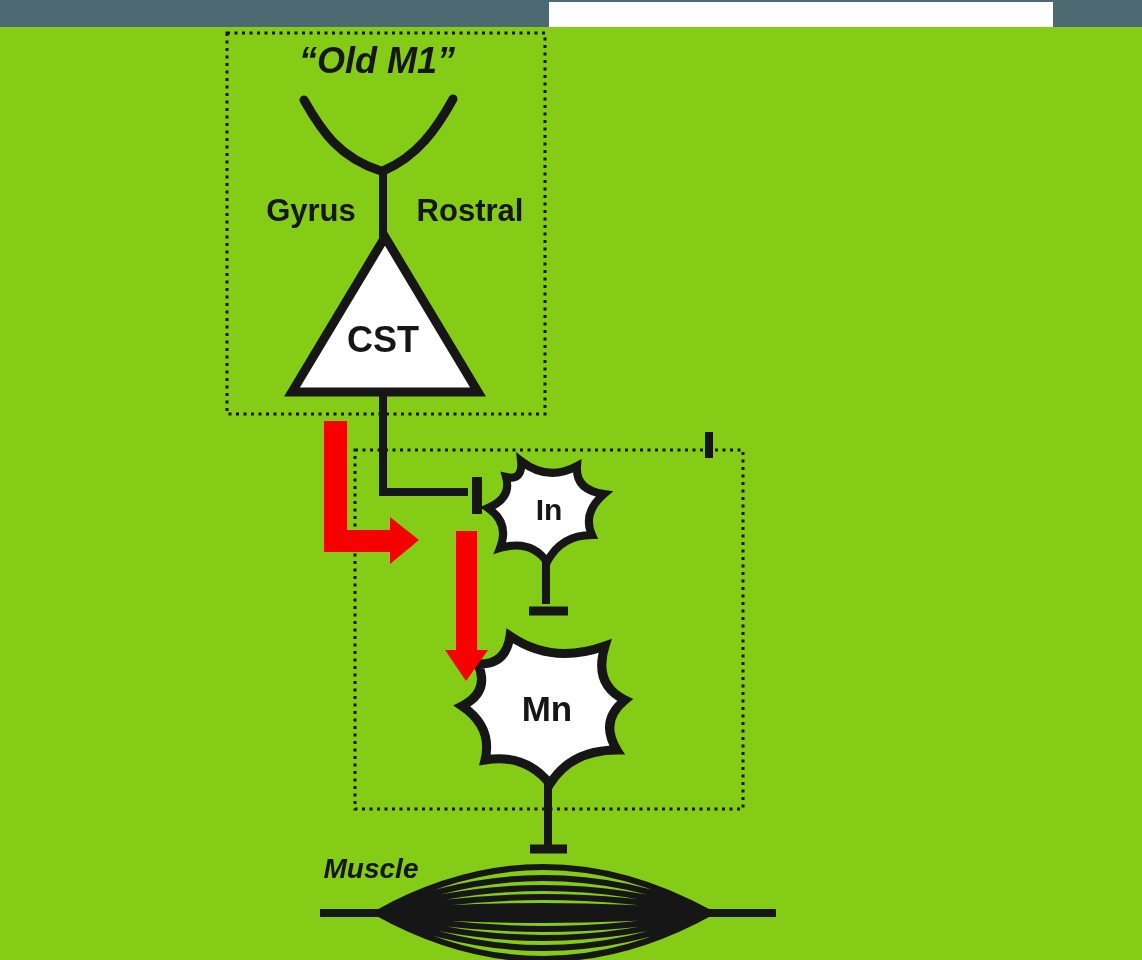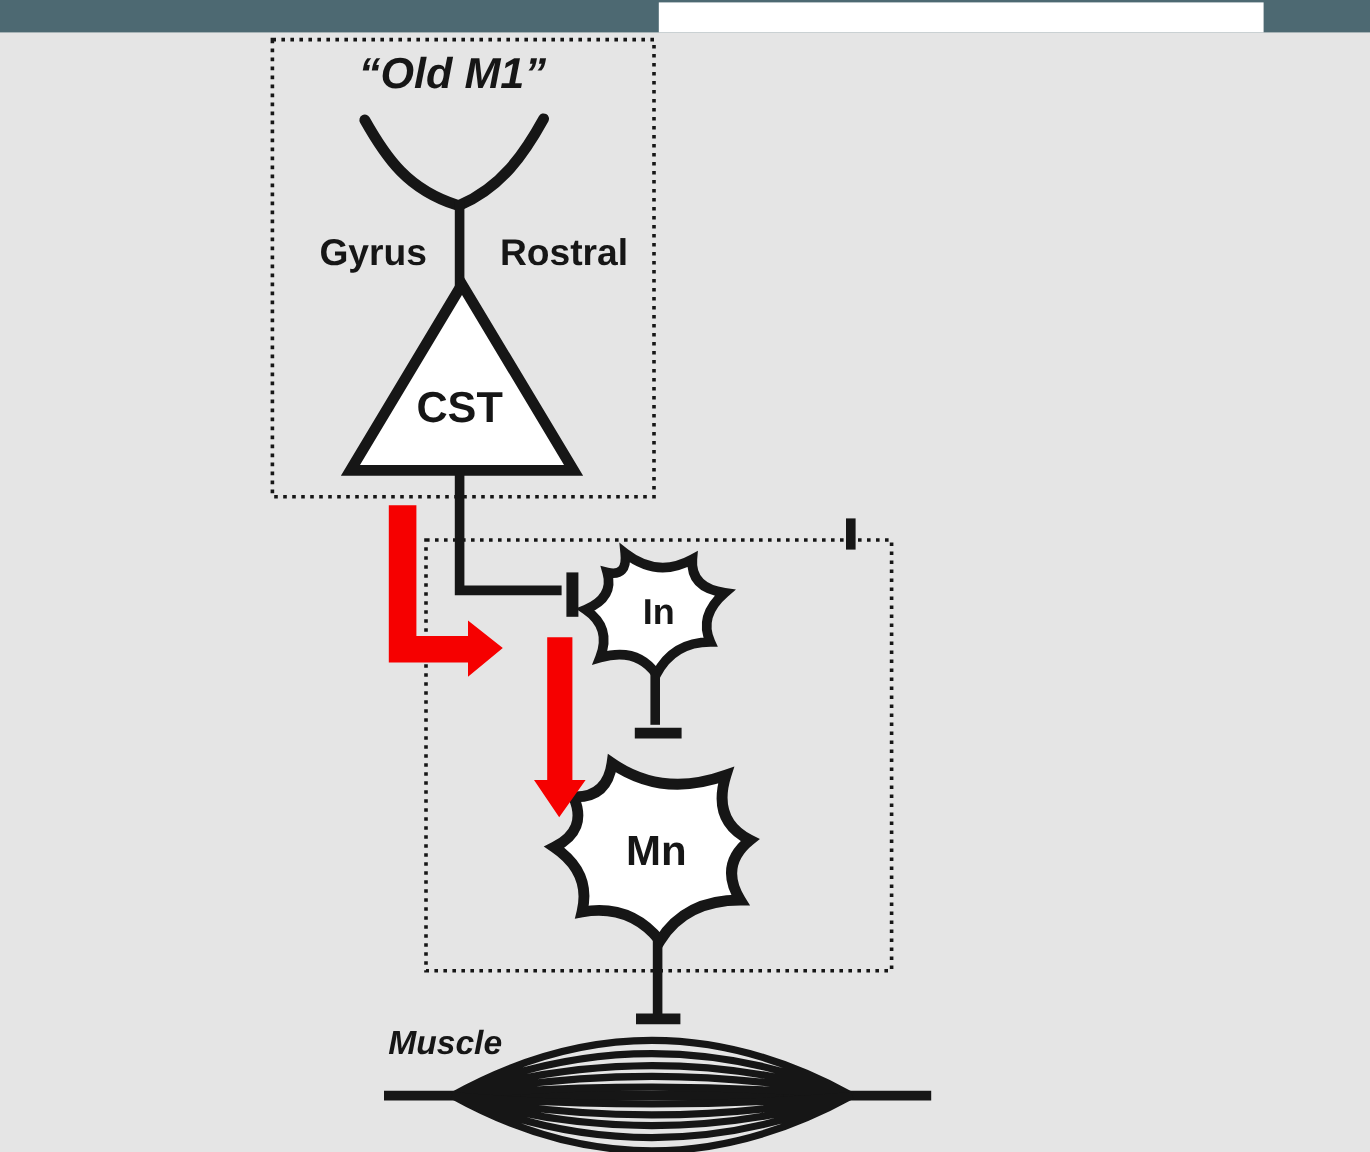--- a/index.html
+++ b/index.html
@@ -1,17 +1,17 @@
 <!DOCTYPE html>
 <html><head>
 <meta charset="utf-8">
 <style>
   html,body { margin:0; padding:0; background:#ffffff; }
   #canvas {
-    position:relative; width:1142px; height:960px; background:#e5e5e5;
+    position:relative; width:1142px; height:960px; background:#84cc16;
     overflow:hidden; font-family:"Liberation Sans", sans-serif;
   }
   .topbar { position:absolute; left:0; top:0; width:1142px; height:27px; background:#4d6972; }
   .topbar-cover { position:absolute; left:549px; top:2px; width:504px; height:25px; background:#ffffff; }
   svg { position:absolute; left:0; top:0; }
   .dotted-box { fill:none; stroke:#161616; stroke-width:3; stroke-dasharray:3 4.5; }
   .ink { stroke:#161616; fill:none; }
   .soma { fill:#ffffff; stroke:#161616; }
   text { fill:#161616; font-family:"Liberation Sans", sans-serif; font-weight:bold; }
   .t-title { font-size:36px; font-style:italic; text-anchor:middle; }

